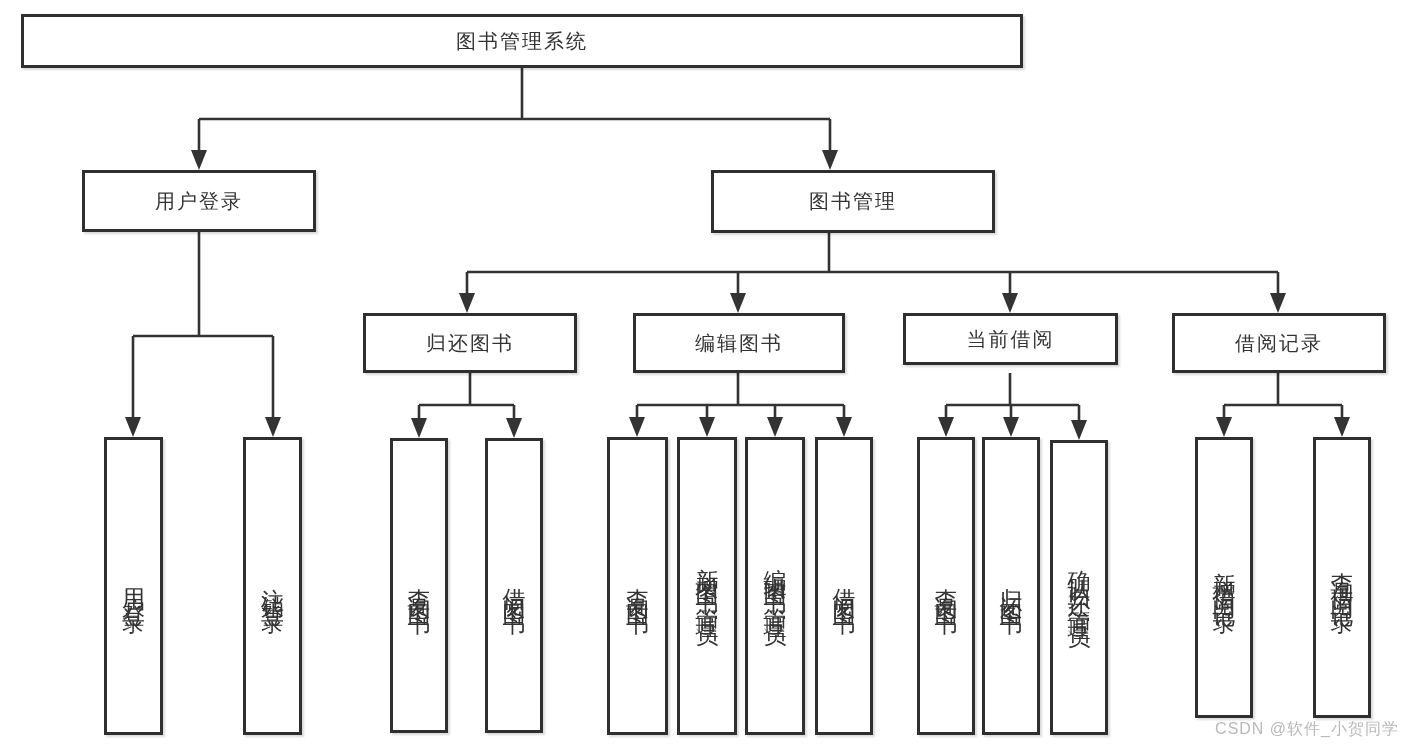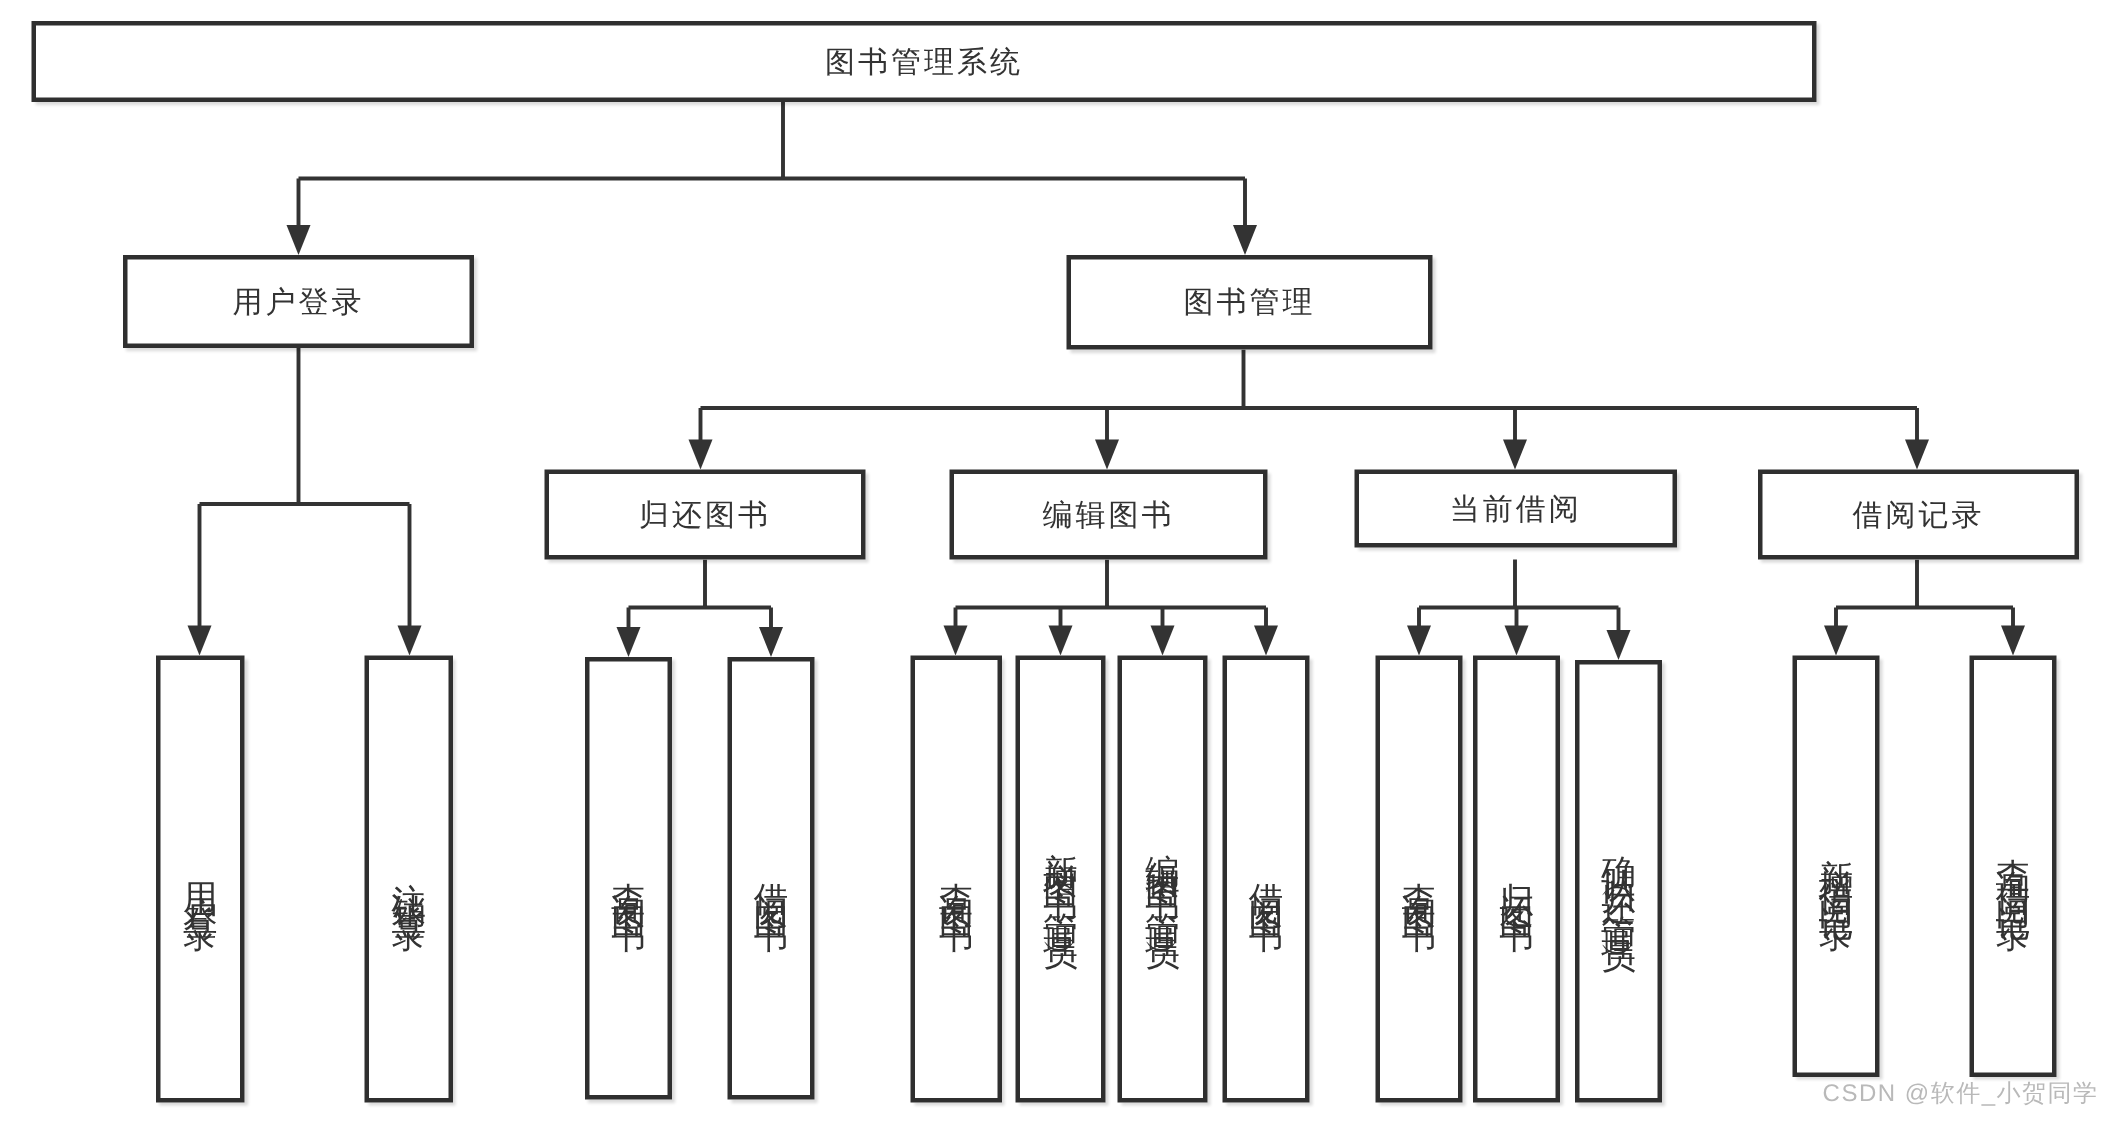--- a/index.html
+++ b/index.html
@@ -91,24 +91,24 @@
     <path d="M1010 373 V405 M946 405 H1079 M946 405 V419 M1011 405 V419 M1079 405 V422"></path>
     <polygon points="938,417 954,417 946,437"></polygon>
     <polygon points="1003,417 1019,417 1011,437"></polygon>
     <polygon points="1071,420 1087,420 1079,440"></polygon>
 
     <path d="M1278 373 V405 M1224 405 H1342 M1224 405 V419 M1342 405 V419"></path>
     <polygon points="1216,417 1232,417 1224,437"></polygon>
     <polygon points="1334,417 1350,417 1342,437"></polygon>
   </svg>
 
-  <div class="node h" style="left:21px; top:14px; width:1190px; height:54px">图书管理系统</div>
+  <div class="node h" style="left:21px; top:14px; width:1002px; height:54px">图书管理系统</div>
 
   <div class="node h" style="left:82px; top:170px; width:234px; height:62px">用户登录</div>
-  <div class="node h" style="left:711px; top:170px; width:244px; height:63px">图书管理</div>
+  <div class="node h" style="left:711px; top:170px; width:284px; height:63px">图书管理</div>
 
   <div class="node h" style="left:363px; top:313px; width:214px; height:60px">归还图书</div>
   <div class="node h" style="left:633px; top:313px; width:212px; height:60px">编辑图书</div>
   <div class="node h" style="left:903px; top:313px; width:215px; height:52px">当前借阅</div>
   <div class="node h" style="left:1172px; top:313px; width:214px; height:60px">借阅记录</div>
 
   <div class="node v" style="left:104px; top:437px; width:59px; height:298px">用户登录</div>
   <div class="node v" style="left:243px; top:437px; width:59px; height:298px">注销登录</div>
 
   <div class="node v" style="left:390px; top:438px; width:58px; height:295px">查询图书</div>

